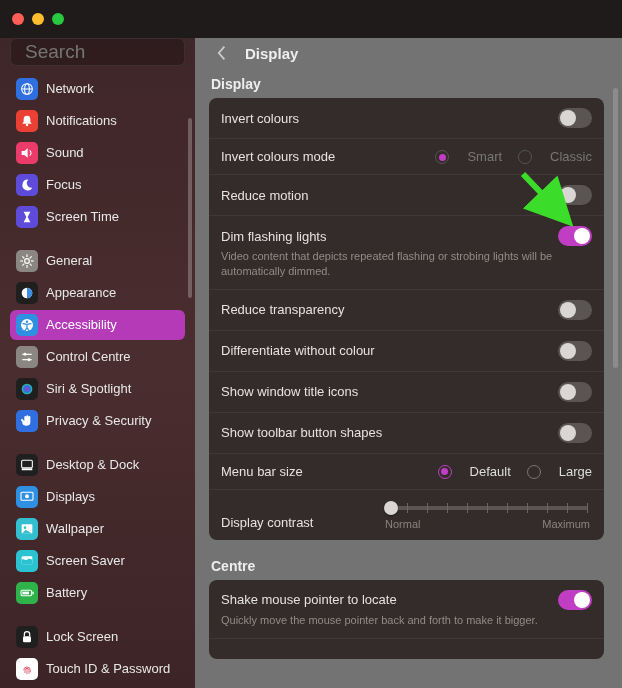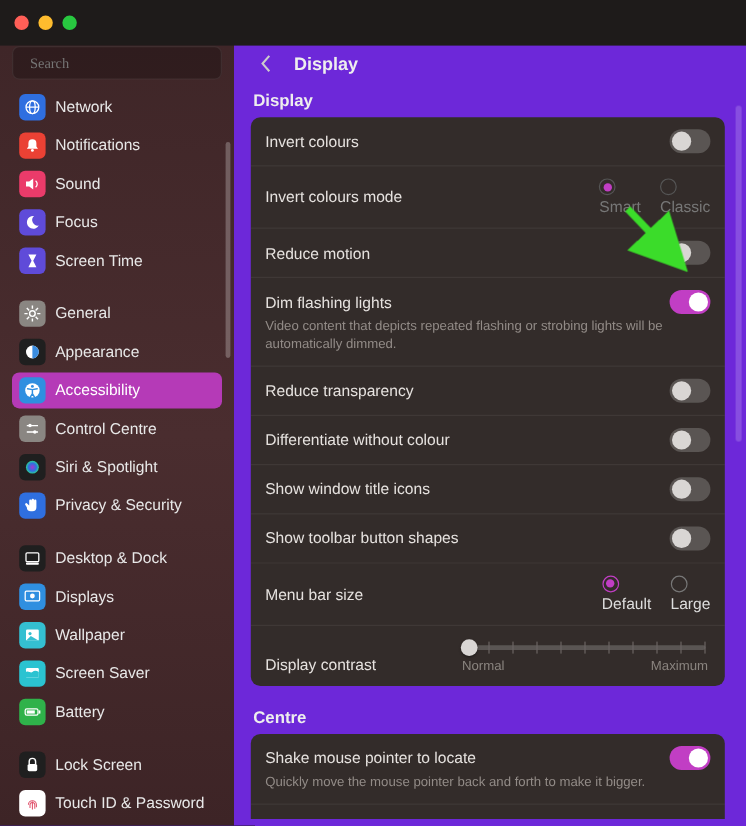--- a/index.html
+++ b/index.html
@@ -10,32 +10,32 @@
   .traffic { display:flex; gap:8px; }
   .dot { width:12px; height:12px; border-radius:50%; }
   .dot.red { background:#ff5f57; } .dot.yellow { background:#febc2e; } .dot.green { background:#28c840; }
 
   .main { display:flex; height:calc(688px - 38px); }
 
   
   .sidebar { width:195px; background:linear-gradient(180deg,#3f2628 0%,#4a2d2f 50%,#3d2426 100%); padding:0 10px 10px 10px; overflow-y:auto; position:relative; }
   .search { display:flex; align-items:center; background:rgba(0,0,0,.25); border:1px solid rgba(255,255,255,.08); border-radius:6px; height:28px; padding:0 8px; margin-bottom:8px; color:#888; font-size:13px; }
   .search svg { margin-right:6px; opacity:.6; }
-  .search input { flex:1; background:transparent; border:0; outline:0; color:#ccc; font-size:12px;font-family:Liberation Serif, serif; }
+  .search input { flex:1; background:transparent; border:0; outline:0; color:#ccc; font-size:19px; }
 
   .srow { display:flex; align-items:center; height:30px; padding:0 6px; border-radius:6px; margin-bottom:2px; cursor:pointer; }
   .srow.sel { background:#b53ab7; }
   .srow .sicon { width:22px; height:22px; border-radius:5px; margin-right:8px; display:flex; align-items:center; justify-content:center; flex-shrink:0; color:#fff; }
   .srow .slabel { color:#e8e8e8; font-size:13px; line-height:1.1; }
   .srow.sel .slabel { color:#fff; font-weight:500; }
 
   .sbar-track { position:absolute; right:3px; top:80px; width:4px; height:180px; background:rgba(255,255,255,.25); border-radius:2px; }
 
   
-  .content { flex:1; background:#6d28d9; position:relative; overflow:hidden; }
+  .content { flex:1; background:#737373; position:relative; overflow:hidden; }
   .cheader { display:flex; align-items:center; gap:14px; padding:6px 18px 10px 18px; }
   .back { width:18px; height:18px; display:flex; align-items:center; justify-content:center; cursor:pointer; color:#ccc; }
   .ctitle { color:#eee; font-size:15px; font-weight:600; }
 
   .cscroll { height:calc(100% - 40px); overflow-y:auto; padding:0 18px 20px 14px; }
   .cscroll::-webkit-scrollbar { width:8px; }
   .cscroll::-webkit-scrollbar-thumb { background:rgba(255,255,255,.18); border-radius:4px; }
 
   .section-h { color:#eee; font-size:14px; font-weight:600; margin:4px 0 6px 2px; }
 
@@ -47,21 +47,21 @@
   .rdesc { color:#928b87; font-size:11px; line-height:1.35; margin-top:3px; max-width:340px; }
 
   
   .toggle { width:34px; height:20px; border-radius:10px; background:#5a5553; position:relative; cursor:pointer; flex-shrink:0; }
   .toggle::after { content:""; position:absolute; width:16px; height:16px; border-radius:50%; background:#d9d6d4; top:2px; left:2px; transition:.15s; }
   .toggle.on { background:#c13ec4; }
   .toggle.on::after { left:16px; background:#fff; }
 
   
   .radios { display:flex; gap:16px; align-items:center; }
-  .radio { display:flex; align-items:flex-start; gap:2px; cursor:pointer;flex-direction:column; }
+  .radio { display:flex; align-items:flex-end; gap:18px; cursor:pointer; }
   .rcirc { width:14px; height:14px; border-radius:50%; border:1.5px solid #777; display:flex; align-items:center; justify-content:center; }
   .radio.sel .rcirc { border-color:#c13ec4; }
   .radio.sel .rcirc::after { content:""; width:7px; height:7px; border-radius:50%; background:#c13ec4; }
   .radio span { font-size:13px; color:#ddd; }
   .radio.dis span { color:#777; }
   .radio.dis .rcirc { border-color:#555; }
 
   
   .slider-wrap { padding-top:6px; }
   .slider-track { height:4px; background:#5a5553; border-radius:2px; position:relative; margin:0 4px; }

